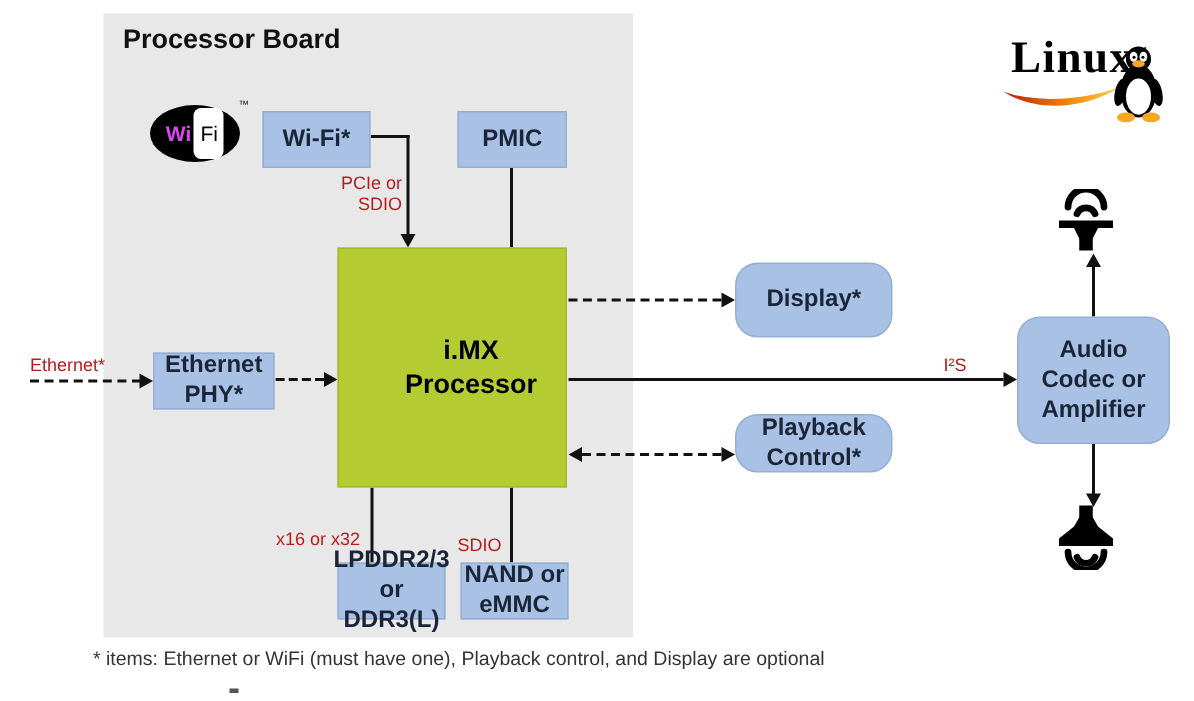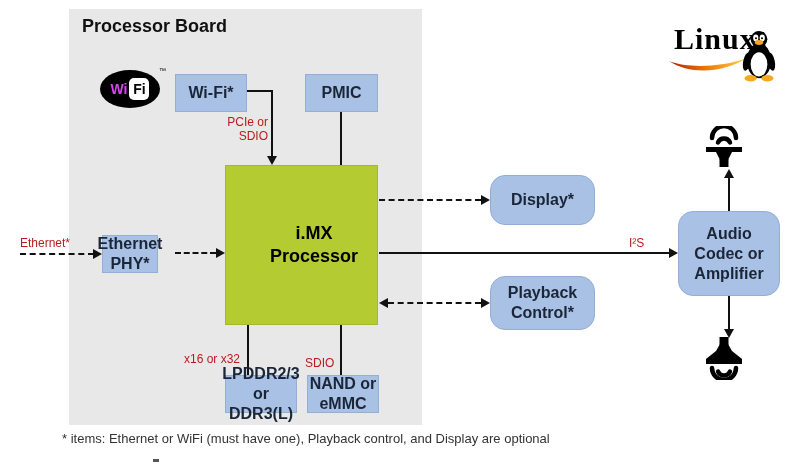--- a/index.html
+++ b/index.html
@@ -40,22 +40,22 @@
   .footnote{position:absolute;left:62px;top:431px;font-size:13px;color:#333;}
   .artifact{position:absolute;left:153px;top:459px;width:6px;height:3px;background:#555;}
   
   .wifi-logo{position:absolute;left:100px;top:70px;width:64px;height:40px;}
   .wifi-blob{
     position:absolute;left:0;top:0;width:60px;height:38px;background:#000;border-radius:50%;
     display:flex;align-items:center;justify-content:center;gap:2px;
   }
   .wifi-wi{color:#d946ef;font-weight:bold;font-size:14px;}
   .wifi-fi{
-    background:#fff;color:#000;font-weight:bold;font-size:14px;border-radius:5px;
-    width:20px;height:22px;display:flex;align-items:center;justify-content:center;
+    background:#fff;color:#000;font-weight:normal;font-size:14px;border-radius:5px;
+    width:20px;height:34px;display:flex;align-items:center;justify-content:center;
   }
   .wifi-tm{position:absolute;right:-2px;top:-3px;font-size:7px;color:#000;}
   
   .linux-logo{position:absolute;left:668px;top:22px;width:126px;height:60px;}
   .linux-text{
     position:absolute;left:6px;top:0;font-family:"Liberation Serif", serif;
     font-weight:bold;font-size:30px;color:#000;letter-spacing:1px;
   }
   .linux-tm{font-size:9px;vertical-align:super;letter-spacing:0;}
   .linux-swoosh{position:absolute;left:0;top:34px;}
@@ -99,42 +99,42 @@
   <div class="arr-u" style="left:724px;top:169px;"></div>
   <div class="vline" style="left:728px;top:296px;height:34px;"></div>
   <div class="arr-d" style="left:724px;top:329px;"></div>
 
   <div class="node small" style="left:175px;top:74px;width:72px;height:38px;">
       <span>Wi-Fi*</span>
     </div>
   <div class="node small" style="left:305px;top:74px;width:73px;height:38px;">
       <span>PMIC</span>
     </div>
-  <div class="node small" style="left:102px;top:235px;width:56px;height:38px;">
+  <div class="node small" style="left:102px;top:235px;width:81px;height:38px;">
       <span>Ethernet
 PHY*</span>
     </div>
   <div class="node small" style="left:225px;top:375px;width:72px;height:38px;">
       <span>LPDDR2/3
 or DDR3(L)</span>
     </div>
   <div class="node small" style="left:307px;top:375px;width:72px;height:38px;">
       <span>NAND or
 eMMC</span>
     </div>
 
   <div class="processor">
       <span>i.MX
 Processor</span>
     </div>
 
   <div class="node big" style="left:490px;top:175px;width:105px;height:50px;">
       <span>Display*</span>
     </div>
-  <div class="node big" style="left:490px;top:276px;width:105px;height:54px;">
+  <div class="node big" style="left:490px;top:276px;width:105px;height:39px;">
       <span>Playback
 Control*</span>
     </div>
   <div class="node big" style="left:678px;top:211px;width:102px;height:85px;">
       <span>Audio
 Codec or
 Amplifier</span>
     </div>
 
   <div class="elabel" style="left:200px;top:115px;width:68px;text-align:right;">PCIe or

